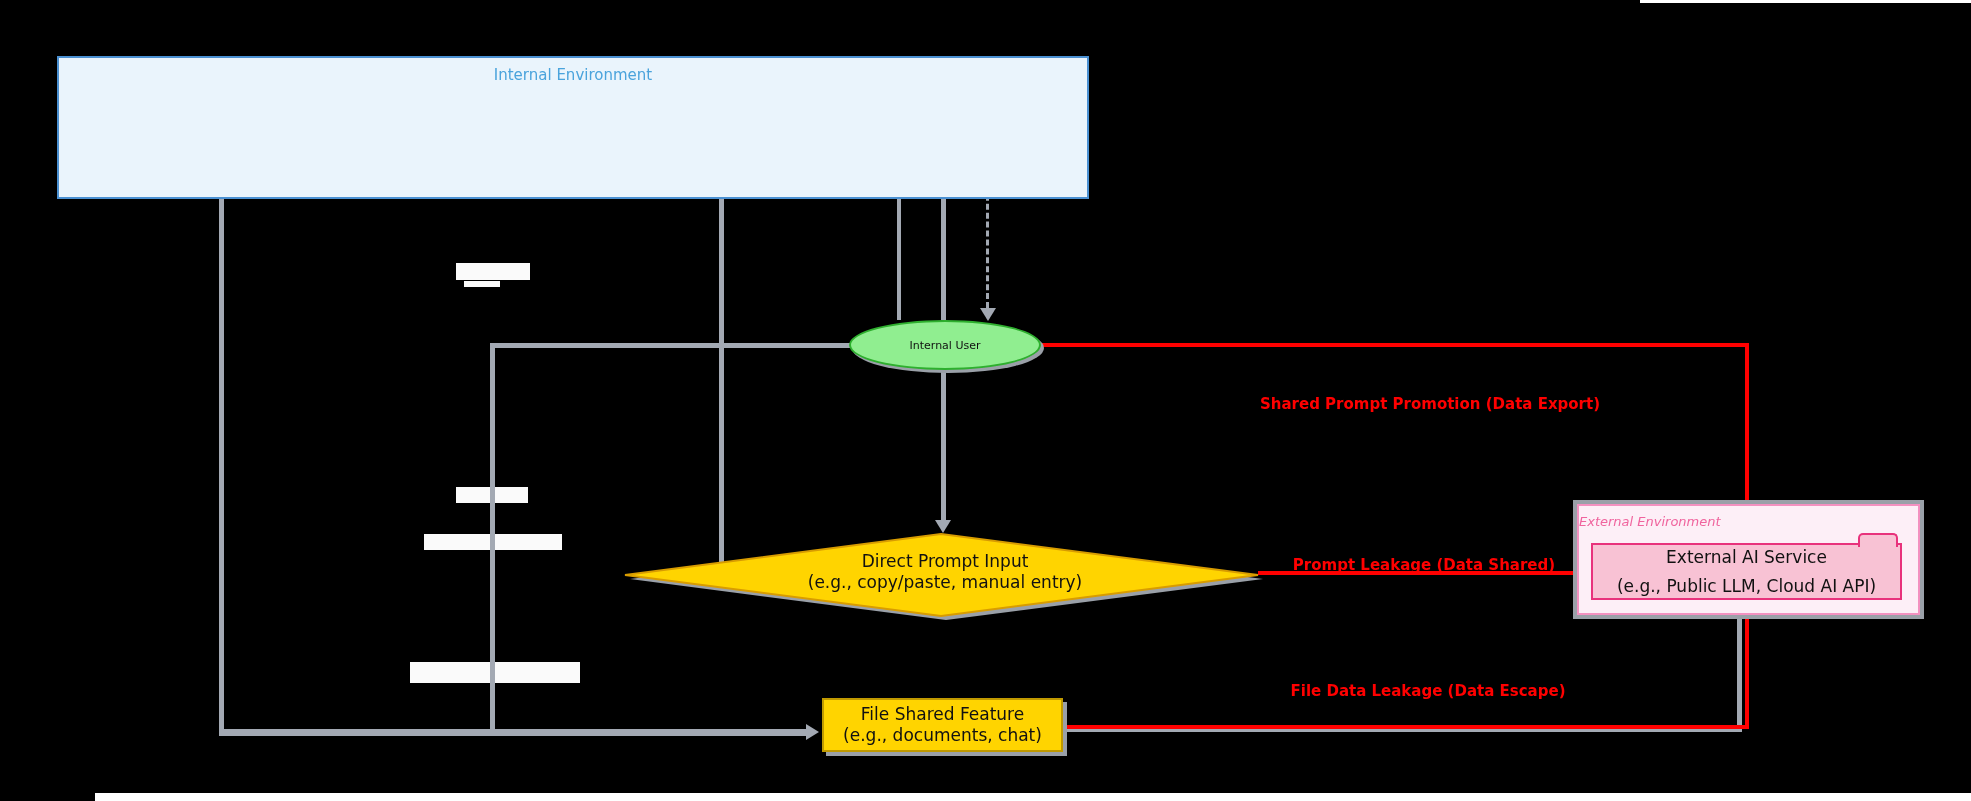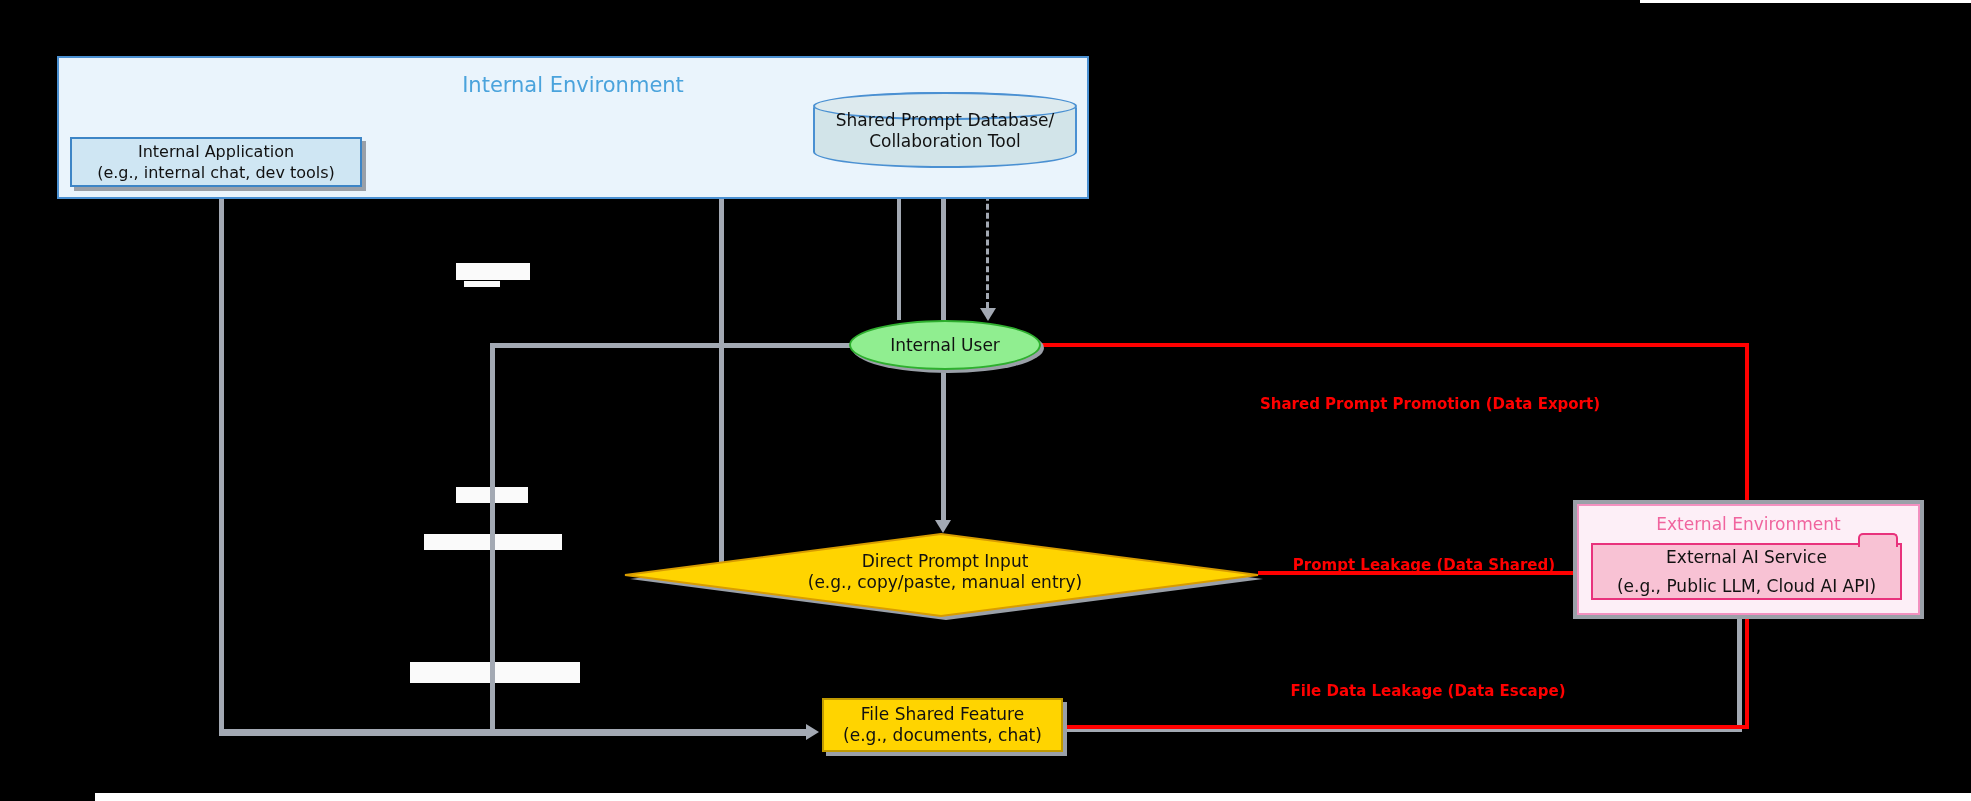--- a/index.html
+++ b/index.html
@@ -18,35 +18,35 @@
   .ah{width:0;height:0;background:none;}
   .ah.right-g{border-top:8px solid transparent;border-bottom:8px solid transparent;border-left:13px solid var(--edge_gray,#a3a9b3);}
   .ah.left-g {border-top:8px solid transparent;border-bottom:8px solid transparent;border-right:13px solid var(--edge_gray,#a3a9b3);}
   .ah.up-g   {border-left:8px solid transparent;border-right:8px solid transparent;border-bottom:13px solid var(--edge_gray,#a3a9b3);}
   .ah.down-g {border-left:8px solid transparent;border-right:8px solid transparent;border-top:13px solid var(--edge_gray,#a3a9b3);}
   .ah.right-r{border-top:8px solid transparent;border-bottom:8px solid transparent;border-left:13px solid var(--edge_red,#f00);}
   .ah.up-r   {border-left:8px solid transparent;border-right:8px solid transparent;border-bottom:13px solid var(--edge_red,#f00);}
   .ah.down-r {border-left:8px solid transparent;border-right:8px solid transparent;border-top:13px solid var(--edge_red,#f00);}
   
   .env{background:var(--env_fill,#eaf4fc);border:2px solid var(--env_border,#4a90d2);}
-  .env-label{width:100%;text-align:center;font-size:21px;color:var(--env_label_color,#4aa3dc);margin-top:7px;}
+  .env-label{width:100%;text-align:center;font-size:15px;color:var(--env_label_color,#4aa3dc);}
   .box-blue{background:var(--internal_box_fill,#cfe6f3);border:2px solid var(--internal_box_border,#3d85c6);
             box-shadow:4px 4px 0 var(--shadow_gray,#9aa0a8);}
   .two-line{display:flex;flex-direction:column;justify-content:center;align-items:center;text-align:center;line-height:21px;}
   .cyl{background:var(--cylinder_fill,#d2e4e9);border:2px solid var(--env_border,#4a90d2);border-radius:50%/16px;}
   .cyl::before{content:"";position:absolute;left:-2px;top:-2px;right:-2px;height:24px;
                background:var(--cylinder_top_fill,#ddeaee);border:2px solid var(--env_border,#4a90d2);border-radius:50%;}
   .cyl-text{position:absolute;left:0;top:16px;width:100%;}
   .ellipse{background:var(--green_fill,#90ee90);border:2px solid var(--green_border,#2eaf2e);border-radius:50%;
-           box-shadow:3px 3px 0 var(--shadow_gray,#9aa0a8);display:flex;align-items:center;justify-content:center;font-size:17px;}
+           box-shadow:3px 3px 0 var(--shadow_gray,#9aa0a8);display:flex;align-items:center;justify-content:center;font-size:11px;}
   .box-yellow{background:var(--yellow_fill,#ffd400);border:2px solid var(--yellow_border,#c09a00);
               box-shadow:4px 4px 0 var(--shadow_gray,#9aa0a8);}
   .ext-env{background:var(--pink_env_fill,#fdeff7);border:2px solid var(--pink_env_border,#f391c0);
            box-shadow:0 0 0 4px var(--shadow_gray,#9aa0a8);}
-  .ext-env-label{width:100%;text-align:center;font-size:17px;color:var(--pink_label,#f0649e);}
+  .ext-env-label{width:100%;font-size:13px;color:var(--pink_label,#f0649e);font-style:italic;}
   .box-pink{background:var(--pink_fill,#f8c2d4);border:2px solid var(--pink_border,#e8327c);gap:8px;}
   .box-pink::before{content:"";position:absolute;top:-12px;left:calc(100% - 42px);width:36px;height:12px;
                     background:var(--pink_fill,#f8c2d4);border:2px solid var(--pink_border,#e8327c);border-bottom:none;
                     border-radius:5px 5px 0 0;}
   .fs16{font-size:16px;}
   .fs17{font-size:17px;}
   .red-lbl{color:var(--edge_red,#ff0000);font-size:15px;font-weight:bold;white-space:nowrap;transform:translateX(-50%);}
   .white-strip{background:#ffffff;z-index:0;}
 </style>
 </head>
@@ -98,31 +98,21 @@
   <div class="abs edge ah right-r" style="left:1578px;top:565px;"></div>
 
   <div class="abs edge red" style="left:1063px;top:725px;width:686px;height:4px;"></div>
   <div class="abs edge red" style="left:1745px;top:614px;width:4px;height:111px;"></div>
   <div class="abs edge ah up-r" style="left:1739px;top:602px;"></div>
 
   <div class="abs node env" style="left:57px;top:56px;width:1028px;height:139px;">
     <div class="abs env-label" style="top:8px;">Internal Environment</div>
   </div>
 
-  <div class="abs node box-blue two-line fs16" style="left:70px;top:137px;width:288px;height:46px;">
-    <span>Internal Application</span>
-    <span>(e.g., internal chat, dev tools)</span>
-  </div>
 
-  <div class="abs node cyl" style="left:813px;top:92px;width:260px;height:72px;">
-    <div class="cyl-text two-line fs17">
-      <span>Shared Prompt Database/</span>
-      <span>Collaboration Tool</span>
-    </div>
-  </div>
 
   <div class="abs node ellipse" style="left:849px;top:320px;width:188px;height:46px;">
     <span>Internal User</span>
   </div>
 
   <svg class="abs node" style="left:615px;top:528px;" width="660" height="96" viewBox="0 0 660 96">
     <polygon points="331,10 648,51 331,92 15,51" fill="#9aa0a8"></polygon>
     <polygon points="326,6 643,47 326,88 10,47" fill="#ffd400" stroke="#d89c00" stroke-width="2"></polygon>
   </svg>
   <div class="abs node two-line fs17" style="left:615px;top:551px;width:660px;justify-content:space-between;">

